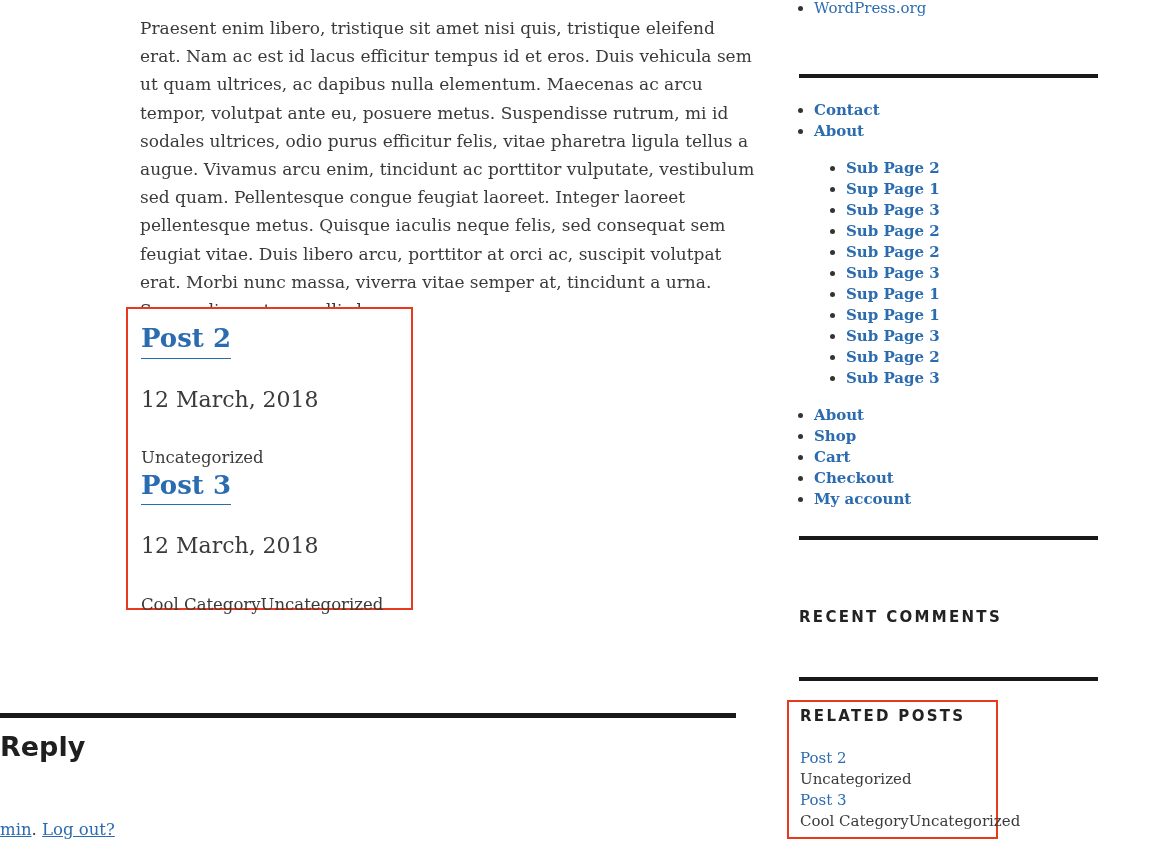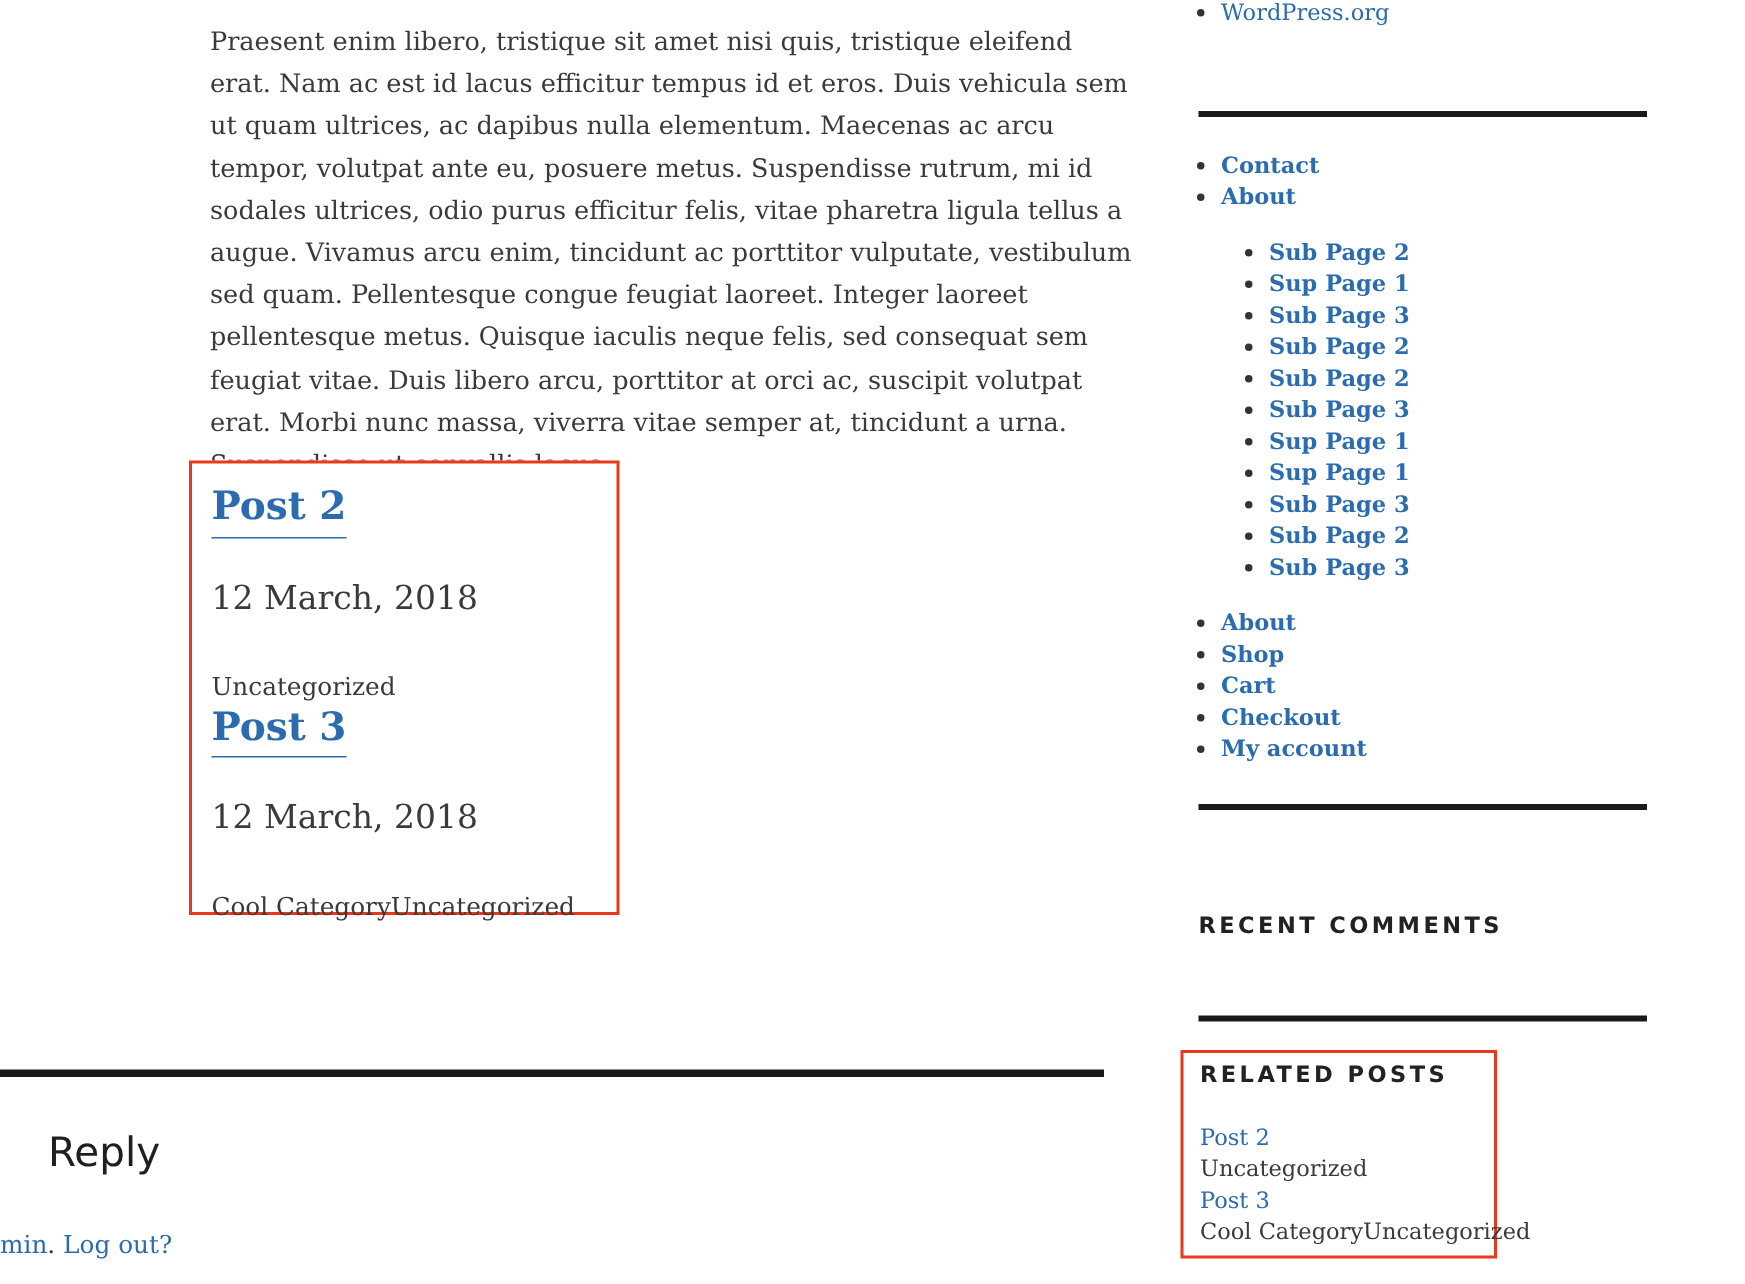--- a/index.html
+++ b/index.html
@@ -32,25 +32,25 @@
   .post-title a{
     color:var(--link);text-decoration:none;
     border-bottom:1.5px solid var(--link);padding-bottom:3px;display:inline-block;
   }
   .post-date{margin:27px 0 0;font-size:22px;color:var(--text);line-height:1.3;}
   .post-cats{margin:33px 0 0;font-size:16.5px;color:var(--text);line-height:1.3;}
 
   
   #content-divider{position:absolute;left:0;top:713px;width:736px;height:5px;background:var(--divider);}
   #reply-heading{
-    position:absolute;left:0;top:753px;margin:0;
-    font-family:"DejaVu Sans", sans-serif;font-weight:normal;font-size:27px;color:var(--heading);padding-left:32px;
+    position:absolute;left:0;top:731px;margin:0;
+    font-family:"DejaVu Sans", sans-serif;font-weight:bold;font-size:27px;color:var(--heading);
   }
   #login-line{position:absolute;left:0;top:803px;font-size:16.5px;color:var(--text);white-space:nowrap;}
-  #login-line a{color:var(--link);}
+  #login-line a{color:var(--link);text-decoration:underline;}
 
   
   .sb-divider{position:absolute;left:799px;width:299px;height:4px;background:var(--divider);}
   #sb-divider-1{top:74px;}
   #sb-divider-2{top:536px;}
   #sb-divider-3{top:677px;}
 
   .sb-list{
     position:absolute;left:799px;width:320px;margin:0;padding-left:15px;
     list-style:disc;font-size:15px;line-height:21px;color:#333;

